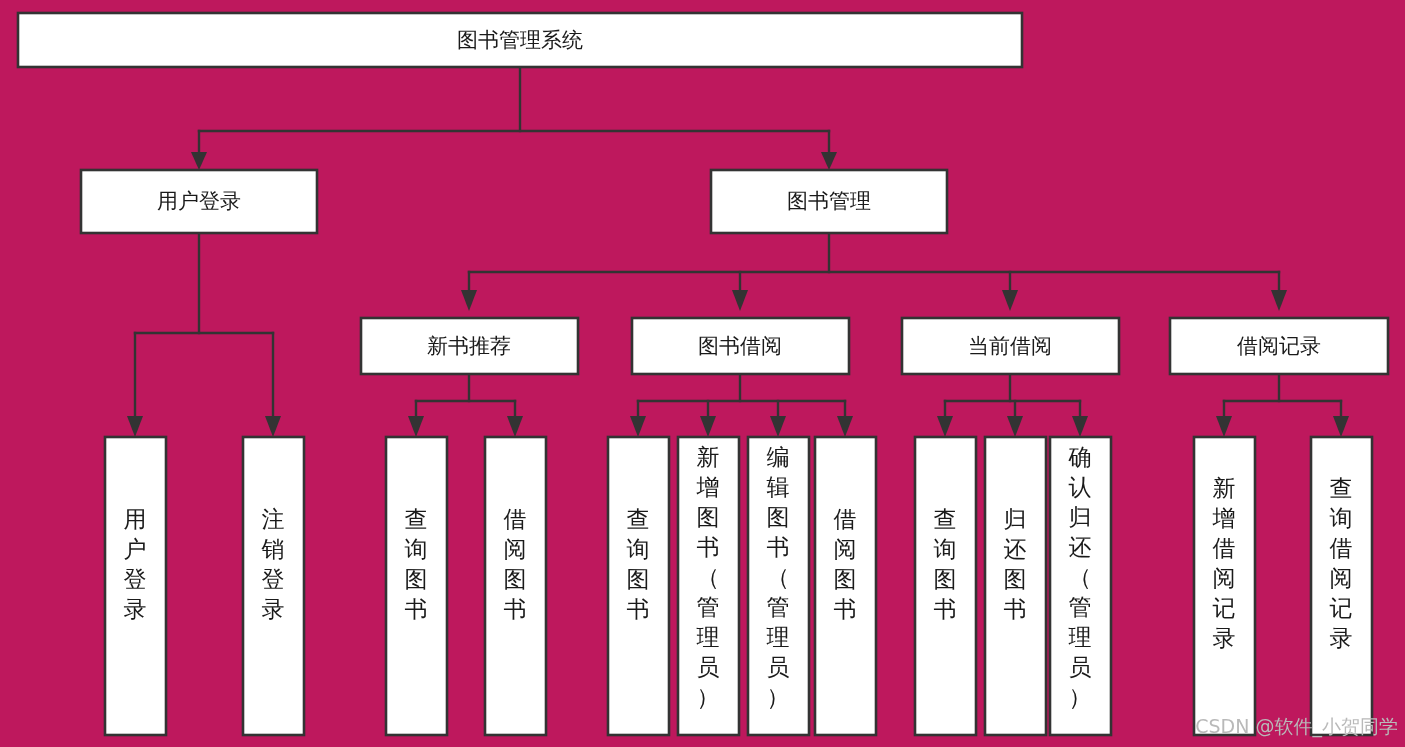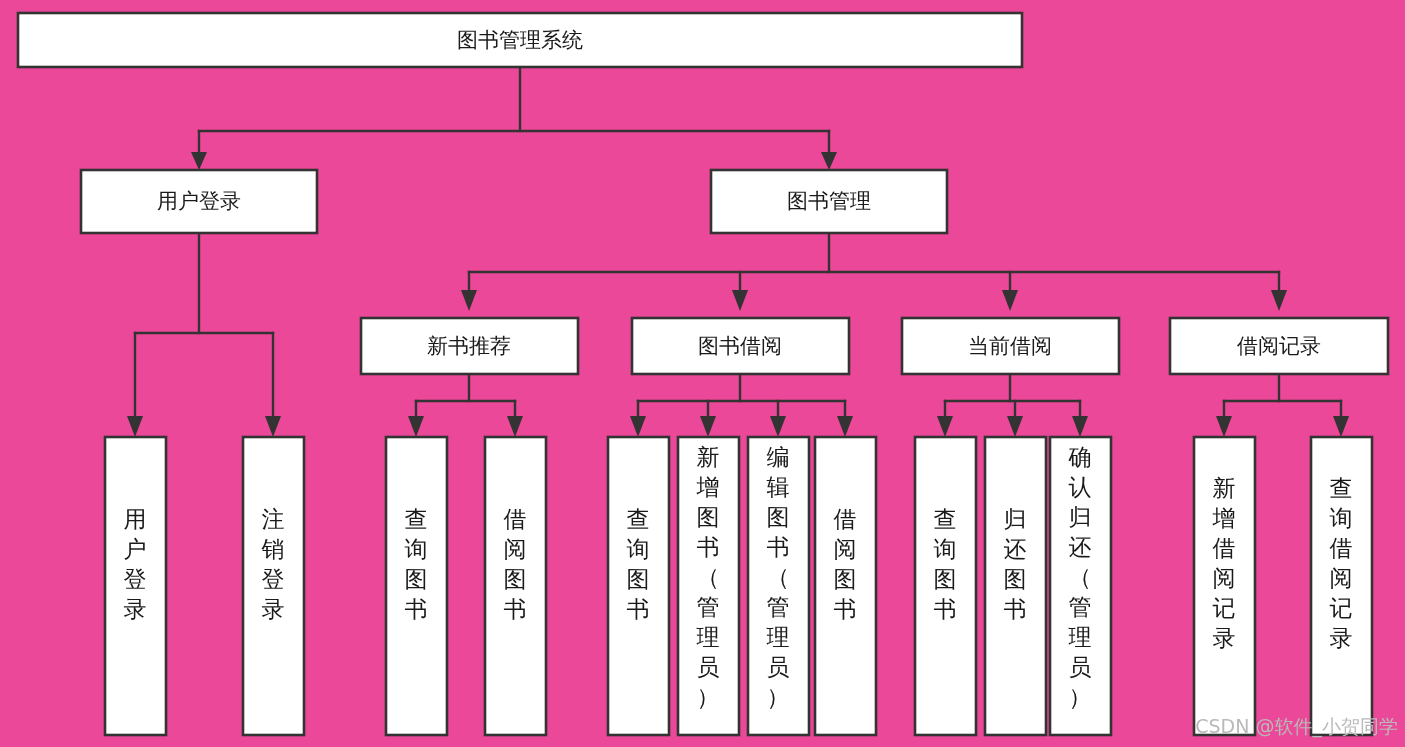--- a/index.html
+++ b/index.html
@@ -8,21 +8,21 @@
     padding: 0;
     background: #ffffff;
   }
   body {
     font-family: "DejaVu Sans", "Liberation Sans", sans-serif;
   }
   #diagram-root {
     position: relative;
     width: 1405px;
     height: 747px;
-    background: #ec4899;
+    background: #be185d;
     overflow: hidden;
   }
   svg.flow {
     position: absolute;
     left: 0;
     top: 0;
     width: 1405px;
     height: 747px;
     display: block;
   }

